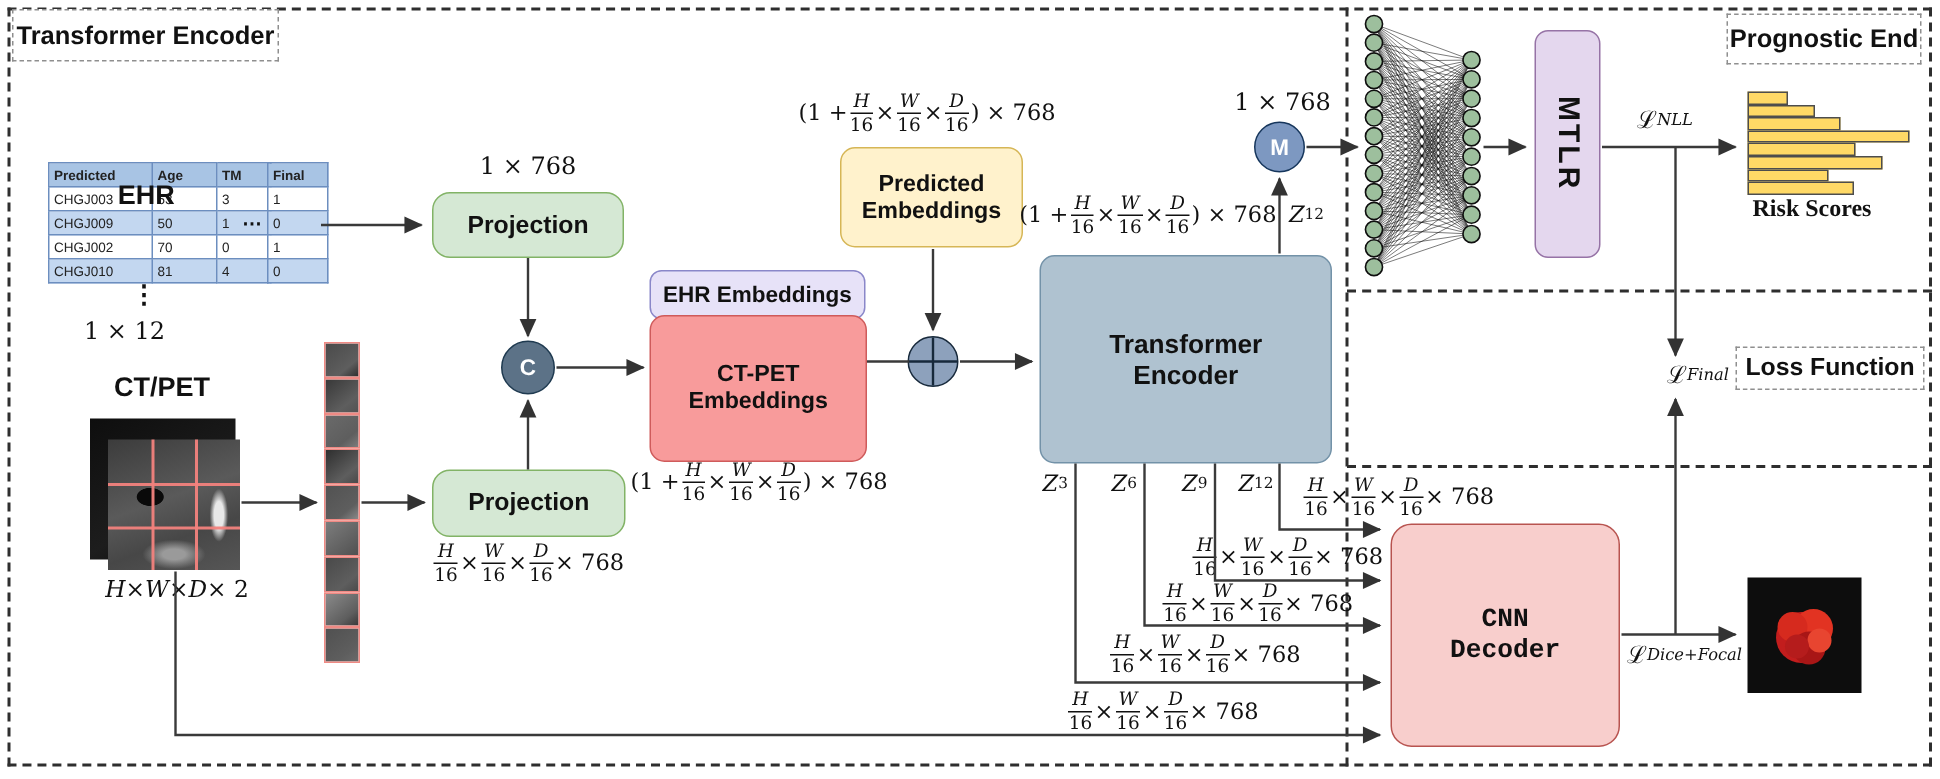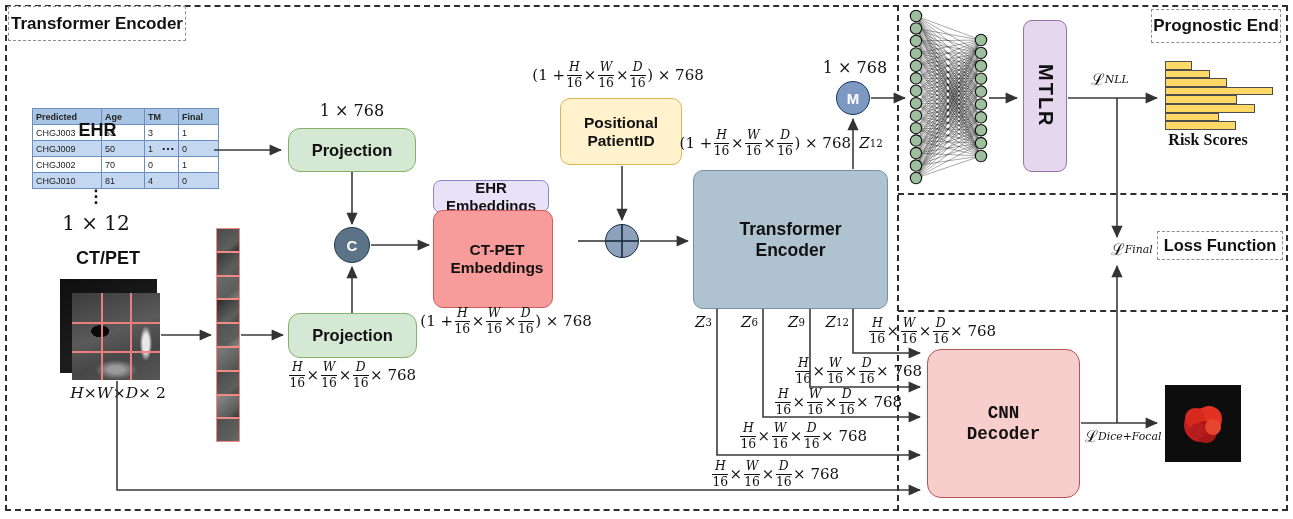--- a/index.html
+++ b/index.html
@@ -136,21 +136,21 @@
         <tr class="">
           <td>1</td>
         </tr>
         <tr class="alt">
           <td>0</td>
         </tr>
       </tbody>
     </table>
   <div class="abs dots" style="left:157px;top:141px;width:22px;font-size:13px;">⋯</div>
   <div class="abs dots" style="left:86px;top:186px;width:20px;font-size:17px;">⋮</div>
-  <div class="abs math" style="left:51px;top:211px;width:90px;font-size:20px;">1 × 12</div>
+  <div class="abs math" style="left:38px;top:211px;width:90px;font-size:16px;">1 × 12</div>
 
   <div class="abs title" style="left:68px;top:248px;width:80px;">CT/PET</div>
   <div class="abs ct-back" style="left:60px;top:279px;width:97px;height:94px;"></div>
   <div class="abs ct-img" style="left:72px;top:293px;width:88px;height:87px;">
     <div class="gridline" style="left:29px;top:0;width:1.5px;height:87px;"></div>
     <div class="gridline" style="left:58px;top:0;width:1.5px;height:87px;"></div>
     <div class="gridline" style="left:0;top:29px;width:88px;height:1.5px;"></div>
     <div class="gridline" style="left:0;top:58px;width:88px;height:1.5px;"></div>
   </div>
   <div class="abs math" style="left:42px;top:384px;width:152px;font-size:15.5px;"><i>H</i> × <i>W</i> × <i>D</i> × 2</div>
@@ -182,24 +182,24 @@
         <span class="den">16</span>
       </span> × <span class="frac">
         <span class="num"><i>D</i></span>
         <span class="den">16</span>
       </span> × 768</div>
 
   <div class="abs circle c-circle" style="left:334px;top:227px;width:36px;height:36px;">
     <span>C</span>
   </div>
 
-  <div class="abs box ehr-emb" style="left:433px;top:180px;width:116px;height:33px;">
+  <div class="abs box ehr-emb" style="left:433px;top:180px;width:144px;height:33px;">
     <span>EHR Embeddings</span>
   </div>
-  <div class="abs box ctpet-emb" style="left:433px;top:210px;width:120px;height:98px;justify-content:flex-end;">
+  <div class="abs box ctpet-emb" style="left:433px;top:210px;width:145px;height:98px;">
     <span style="display:block;width:110px;">CT-PET Embeddings</span>
   </div>
   <div class="abs math" style="left:418px;top:307px;width:176px;">(1 + <span class="frac">
         <span class="num"><i>H</i></span>
         <span class="den">16</span>
       </span> × <span class="frac">
         <span class="num"><i>W</i></span>
         <span class="den">16</span>
       </span> × <span class="frac">
         <span class="num"><i>D</i></span>
@@ -210,21 +210,21 @@
         <span class="num"><i>H</i></span>
         <span class="den">16</span>
       </span> × <span class="frac">
         <span class="num"><i>W</i></span>
         <span class="den">16</span>
       </span> × <span class="frac">
         <span class="num"><i>D</i></span>
         <span class="den">16</span>
       </span>) × 768</div>
   <div class="abs box pos-emb" style="left:560px;top:98px;width:122px;height:67px;">
-    <span style="display:block;width:100px;">Positional PatientID</span>
+    <span style="display:block;width:100px;">Predicted Embeddings</span>
   </div>
 
   <div class="abs circle add-circle" style="left:605px;top:224px;width:34px;height:34px;"></div>
 
   <div class="abs box tenc" style="left:693px;top:170px;width:195px;height:139px;">
     <span style="display:block;width:120px;">Transformer Encoder</span>
   </div>
   <div class="abs math right" style="left:668px;top:129px;width:183px;">(1 + <span class="frac">
         <span class="num"><i>H</i></span>
         <span class="den">16</span>

